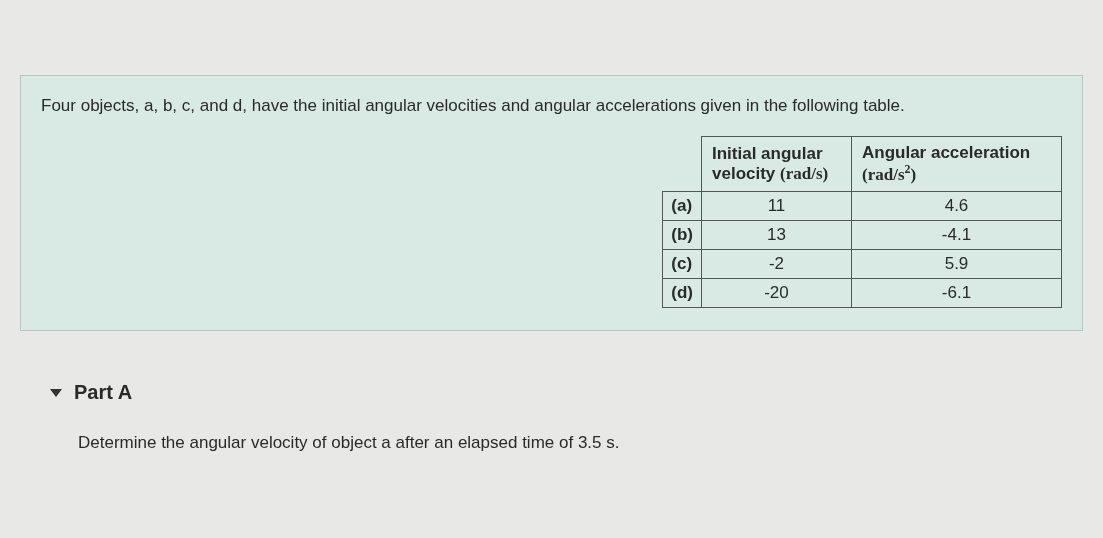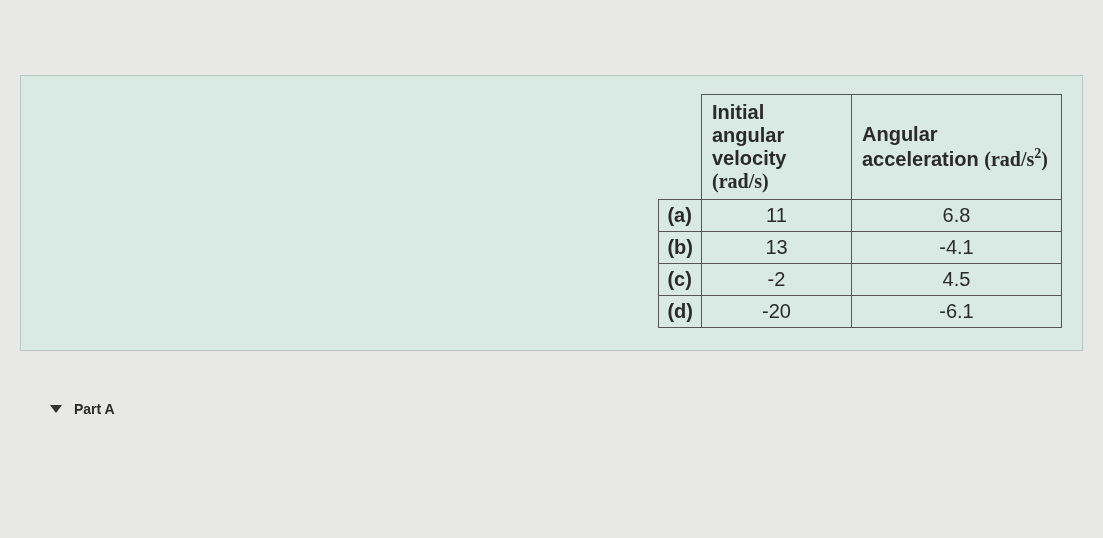--- a/index.html
+++ b/index.html
@@ -32,21 +32,21 @@
       justify-content: flex-end;
     }
     table.data {
       border-collapse: collapse;
       background: rgba(255,255,255,0.0);
     }
     table.data th, table.data td {
       border: 1px solid #555;
       padding: 4px 10px;
       text-align: center;
-      font-size: 20px;
+      font-size: 17px;
       vertical-align: middle;
     }
     table.data th {
       font-weight: bold;
       text-align: left;
       padding: 6px 10px;
     }
     table.data th.corner {
       border: none;
       background: transparent;
@@ -74,21 +74,21 @@
     }
     .caret {
       width: 0;
       height: 0;
       border-left: 6px solid transparent;
       border-right: 6px solid transparent;
       border-top: 8px solid #333;
     }
     .part-title {
       font-weight: bold;
-      font-size: 14px;
+      font-size: 20px;
       text-align: center;
     }
     .part-body {
       margin-left: 28px;
     }
     .question-text {
       margin-bottom: 14px;
       line-height: 1.5;
     }
     .instruction {
@@ -99,59 +99,61 @@
       width: 150px;
     }
     .col-acc {
       width: 210px;
     }
   </style>
 </head>
 <body>
 
 <div class="question-card">
+  <p class="intro-text">Four objects, a, b, c, and d, have the initial angular velocities and angular accelerations given in the following table.</p>
   <div class="table-wrap">
     <table class="data">
       <tbody>
           <tr>
         <th class="corner"></th>
         <th class="col-vel">
           <span>Initial angular velocity</span>
           <span class="unit">(rad/s)</span>
         </th>
         <th class="col-acc">
           <span>Angular acceleration</span>
           <span class="unit"><span>(rad/s</span><sup>2</sup><span>)</span></span>
         </th>
       </tr>
       <tr>
         <td class="rowlabel">(a)</td>
         <td>11</td>
-        <td>6.8</td>
+        <td>4.6</td>
       </tr>
       <tr>
         <td class="rowlabel">(b)</td>
         <td>13</td>
         <td>-4.1</td>
       </tr>
       <tr>
         <td class="rowlabel">(c)</td>
         <td>-2</td>
-        <td>4.5</td>
+        <td>5.9</td>
       </tr>
       <tr>
         <td class="rowlabel">(d)</td>
         <td>-20</td>
         <td>-6.1</td>
       </tr>
     </tbody>
       </table>
   </div>
 </div>
 
 <div class="part-section">
   <div class="part-header">
     <div class="caret"></div>
     <div class="part-title">Part A</div>
   </div>
   <div class="part-body">
+    <p class="question-text">Determine the angular velocity of object a after an elapsed time of 3.5 s.</p>
   </div>
 </div>
 
 </body></html>

